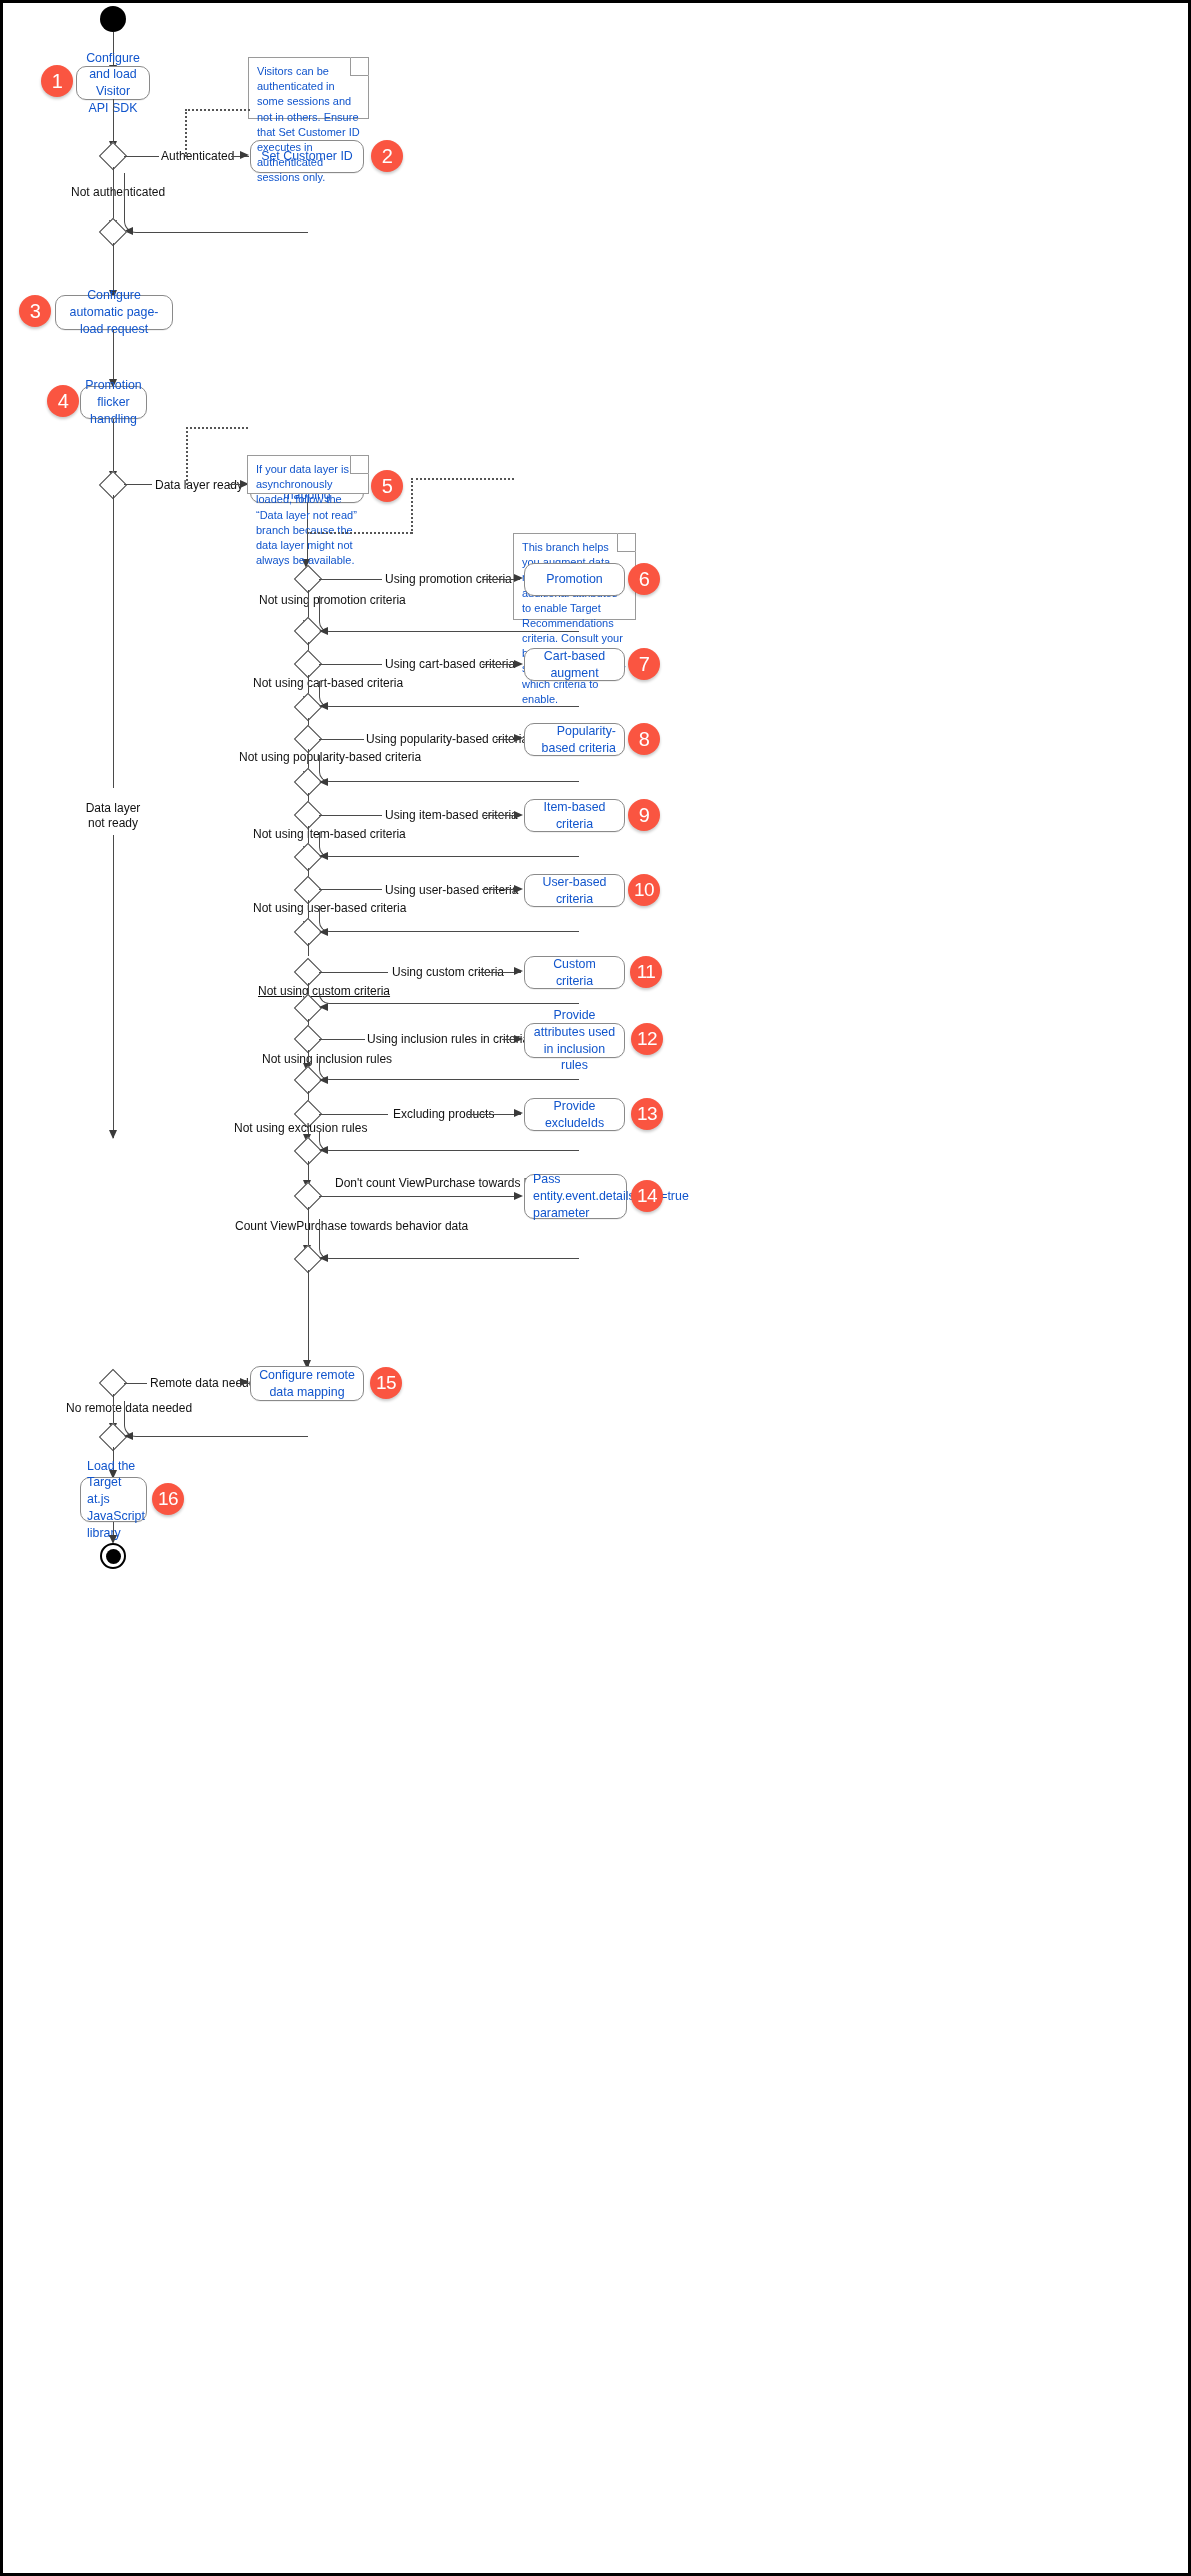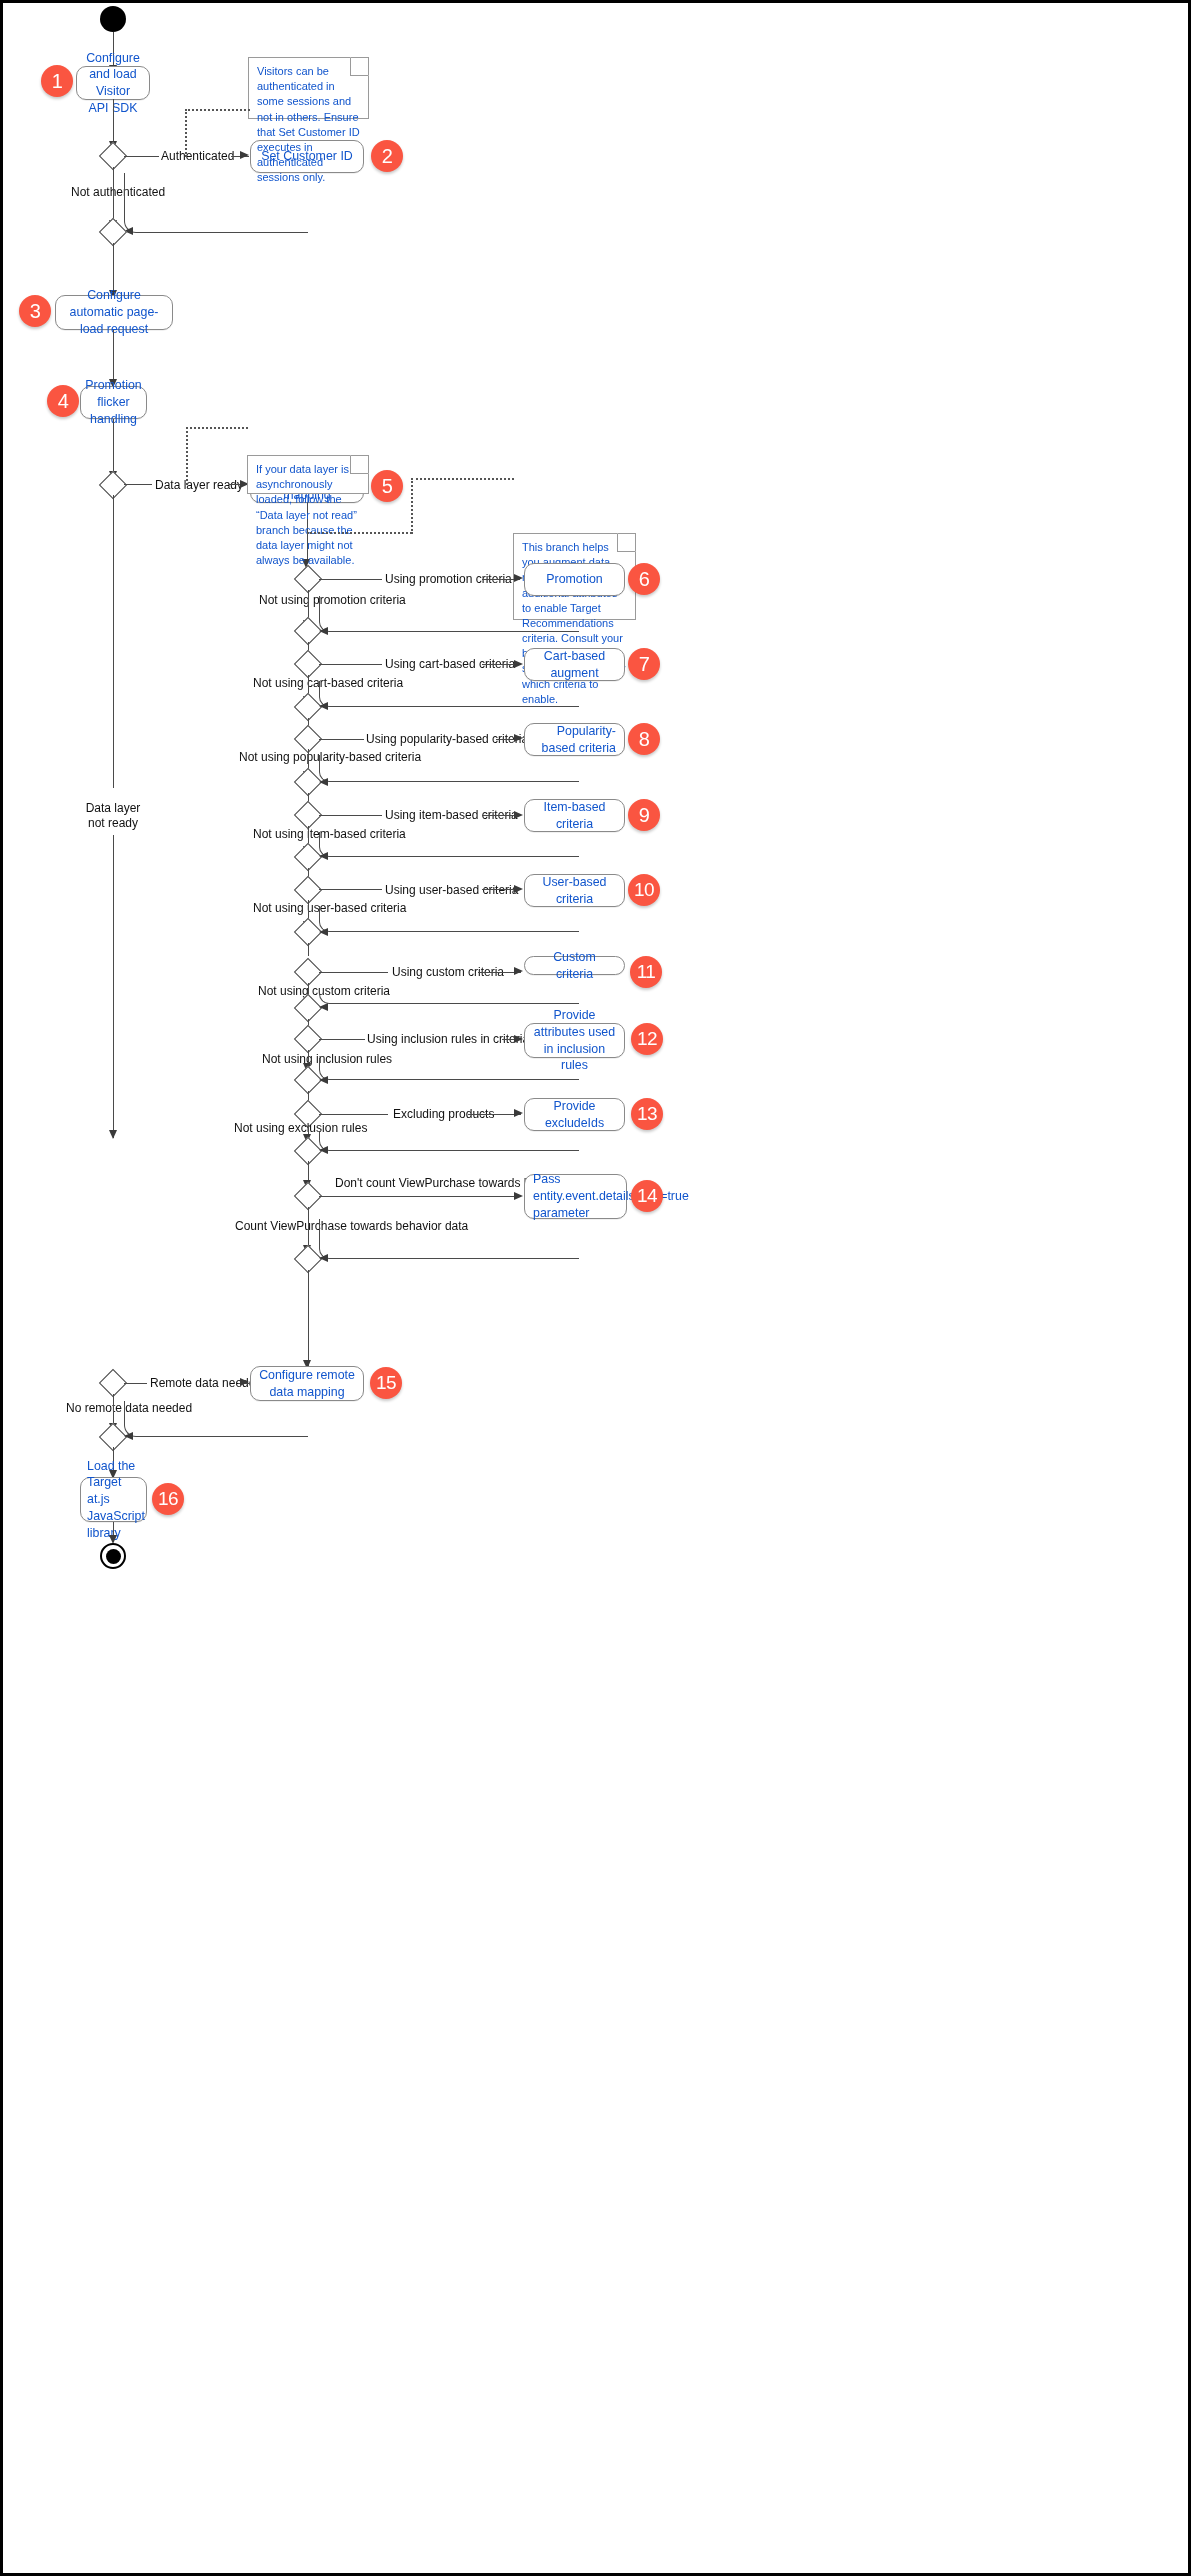--- a/index.html
+++ b/index.html
@@ -300,23 +300,23 @@
     <div class="abs elbow-br" style="left:0;top:0;width:260px;height:26px;border-bottom-left-radius:10px;"></div>
   </div>
   <div class="abs arrow-left" style="left:316px;top:925px;"></div>
   <div class="abs vline" style="left:305px;top:940px;height:13px;"></div>
 
   <div class="abs diamond" style="left:295px;top:959px;"></div>
   <div class="abs hline" style="left:316px;top:969px;width:69px;"></div>
   <div class="abs lbl" style="left:389px;top:962px;">Using custom criteria</div>
   <div class="abs hline" style="left:475px;top:969px;width:43px;"></div>
   <div class="abs arrow-right" style="left:511px;top:964px;"></div>
-  <div class="abs node" style="left:521px;top:953px;width:101px;height:19px;">Custom criteria</div>
+  <div class="abs node" style="left:521px;top:953px;width:101px;height:33px;">Custom criteria</div>
   <div class="abs badge w2" style="left:627px;top:953px;width:32px;height:32px;">11</div>
-  <div class="abs lbl" style="left:255px;top:981px;">Not using custom criteria</div>
+  <div class="abs lbl" style="left:255px;top:981px;text-decoration:underline;">Not using custom criteria</div>
   <div class="abs vline" style="left:305px;top:980px;height:24px;"></div>
   <div class="abs diamond" style="left:295px;top:995px;"></div>
   <div class="abs" style="left:316px;top:986px;width:260px;height:15px;">
     <div class="abs elbow-br" style="left:0;top:0;width:260px;height:15px;border-bottom-left-radius:10px;"></div>
   </div>
   <div class="abs arrow-left" style="left:316px;top:1000px;"></div>
   <div class="abs vline" style="left:305px;top:1016px;height:11px;"></div>
 
   <div class="abs diamond" style="left:295px;top:1026px;"></div>
   <div class="abs hline" style="left:316px;top:1036px;width:46px;"></div>

